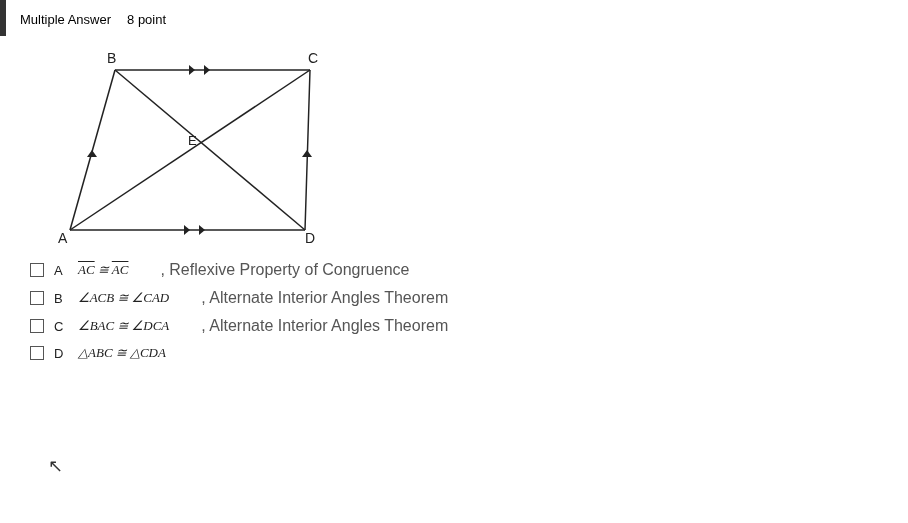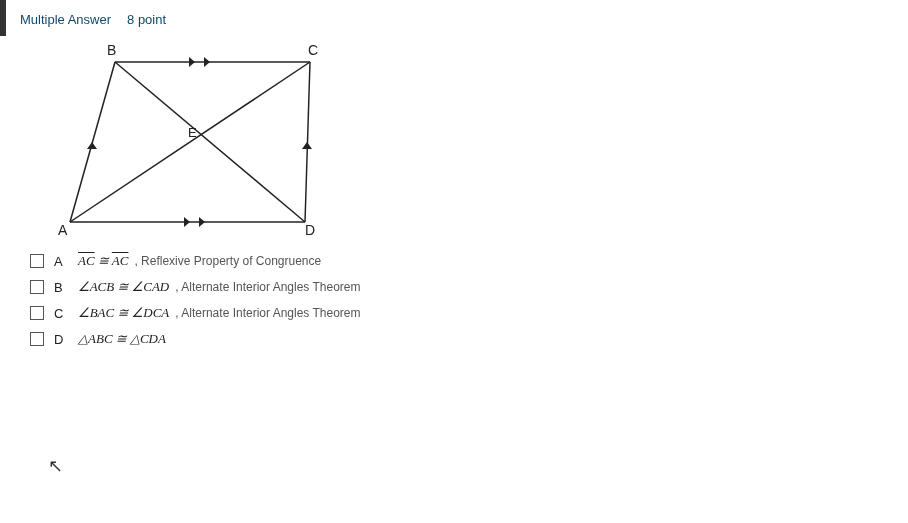--- a/index.html
+++ b/index.html
@@ -14,23 +14,23 @@
       position: relative;
     }
     .page {
       padding: 12px 20px;
       position: relative;
     }
     .header {
       display: flex;
       align-items: center;
       gap: 16px;
-      margin-bottom: 10px;
+      margin-bottom: 18px;
       font-size: 13px;
-      color: #0c4a6e;
+      color: #000000;
     }
     .header-bar {
       width: 6px;
       height: 36px;
       background: #333;
       position: absolute;
       left: 0;
       top: 0;
     }
     .diagram-area {
@@ -68,21 +68,22 @@
     .math-text {
       font-style: italic;
       font-family: Georgia, serif;
     }
     .overline {
       text-decoration: overline;
       margin-top: 17px;
     }
     .justification {
       color: #555;
-      font-size: 12px;
+      font-size: 16px;
+      margin-left: 26px;
     }
     .option-content {
       display: flex;
       align-items: center;
       gap: 6px;
       flex-wrap: wrap;
     }
     svg.diagram {
       display: block;
     }

